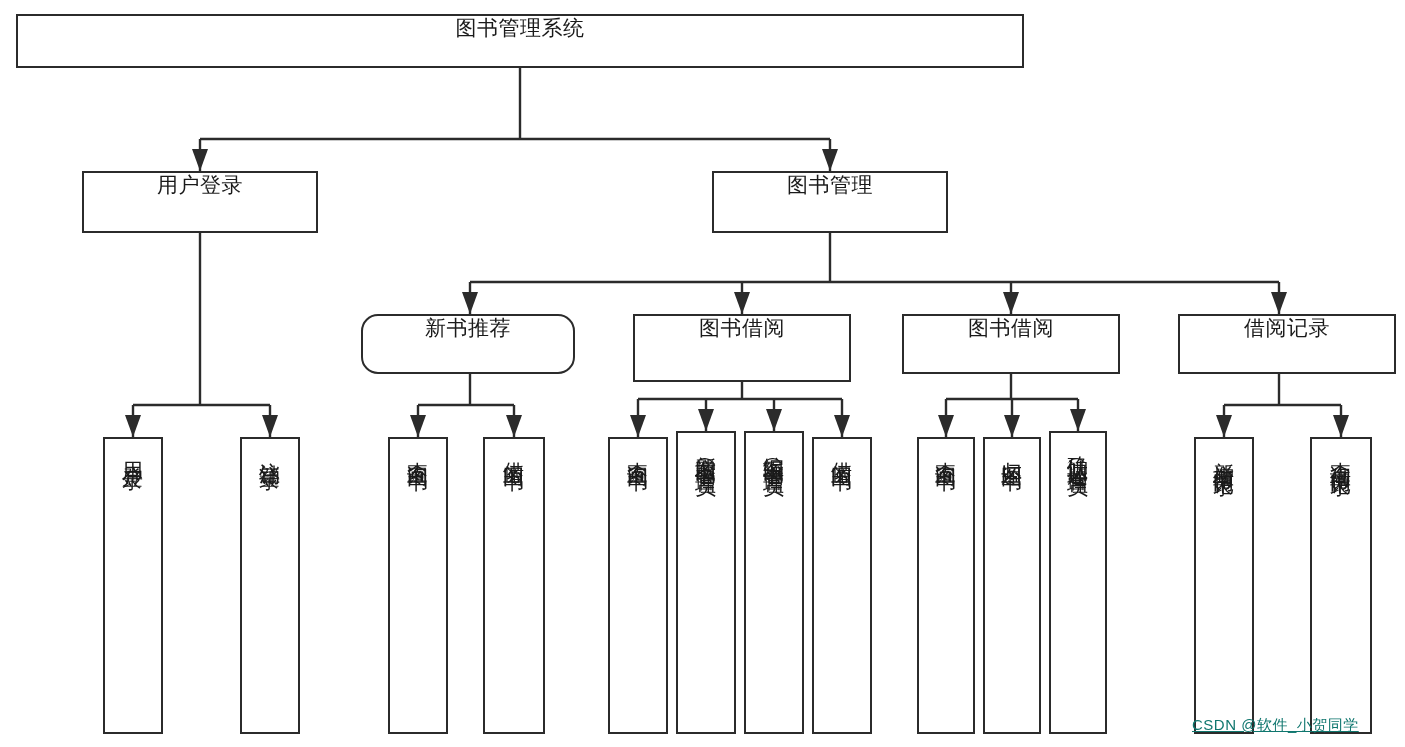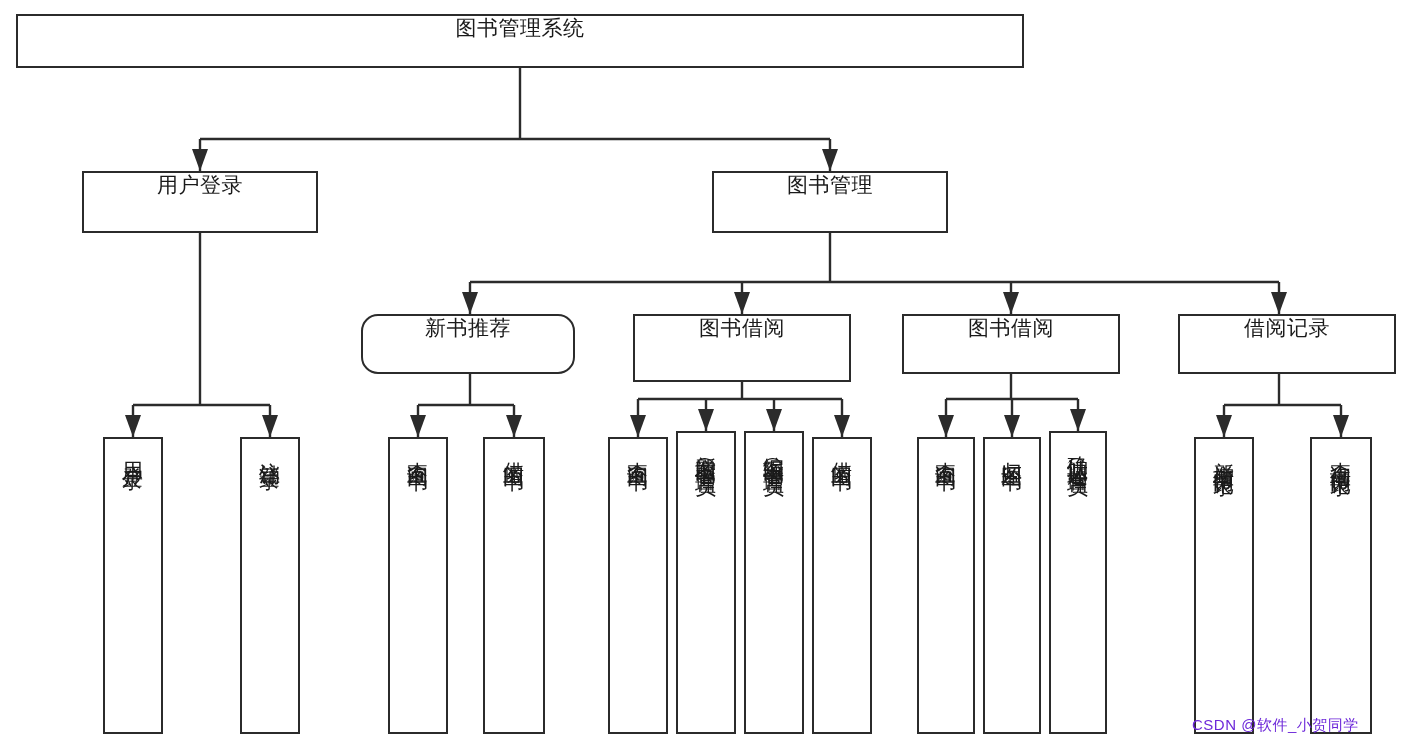--- a/index.html
+++ b/index.html
@@ -54,24 +54,25 @@
     text-orientation: upright;
     font-size: 21px;
     letter-spacing: 3px;
     line-height: 1;
   }
   #watermark {
     position: absolute;
     left: 1192px;
     top: 716px;
     font-size: 15px;
-    color: #6d28d9;
+    color: #0f766e;
     white-space: nowrap;
     letter-spacing: 0.5px;
     pointer-events: none;
+    text-decoration: underline;
   }
 </style>
 </head>
 <body>
 
 <div id="diagram-root">
 
   <svg id="diagram-svg" viewBox="0 0 1405 747" xmlns="http://www.w3.org/2000/svg">
       <g>
         <line x1="520" y1="68" x2="520" y2="139" stroke="#2b2b2b" stroke-width="2.4"></line>

